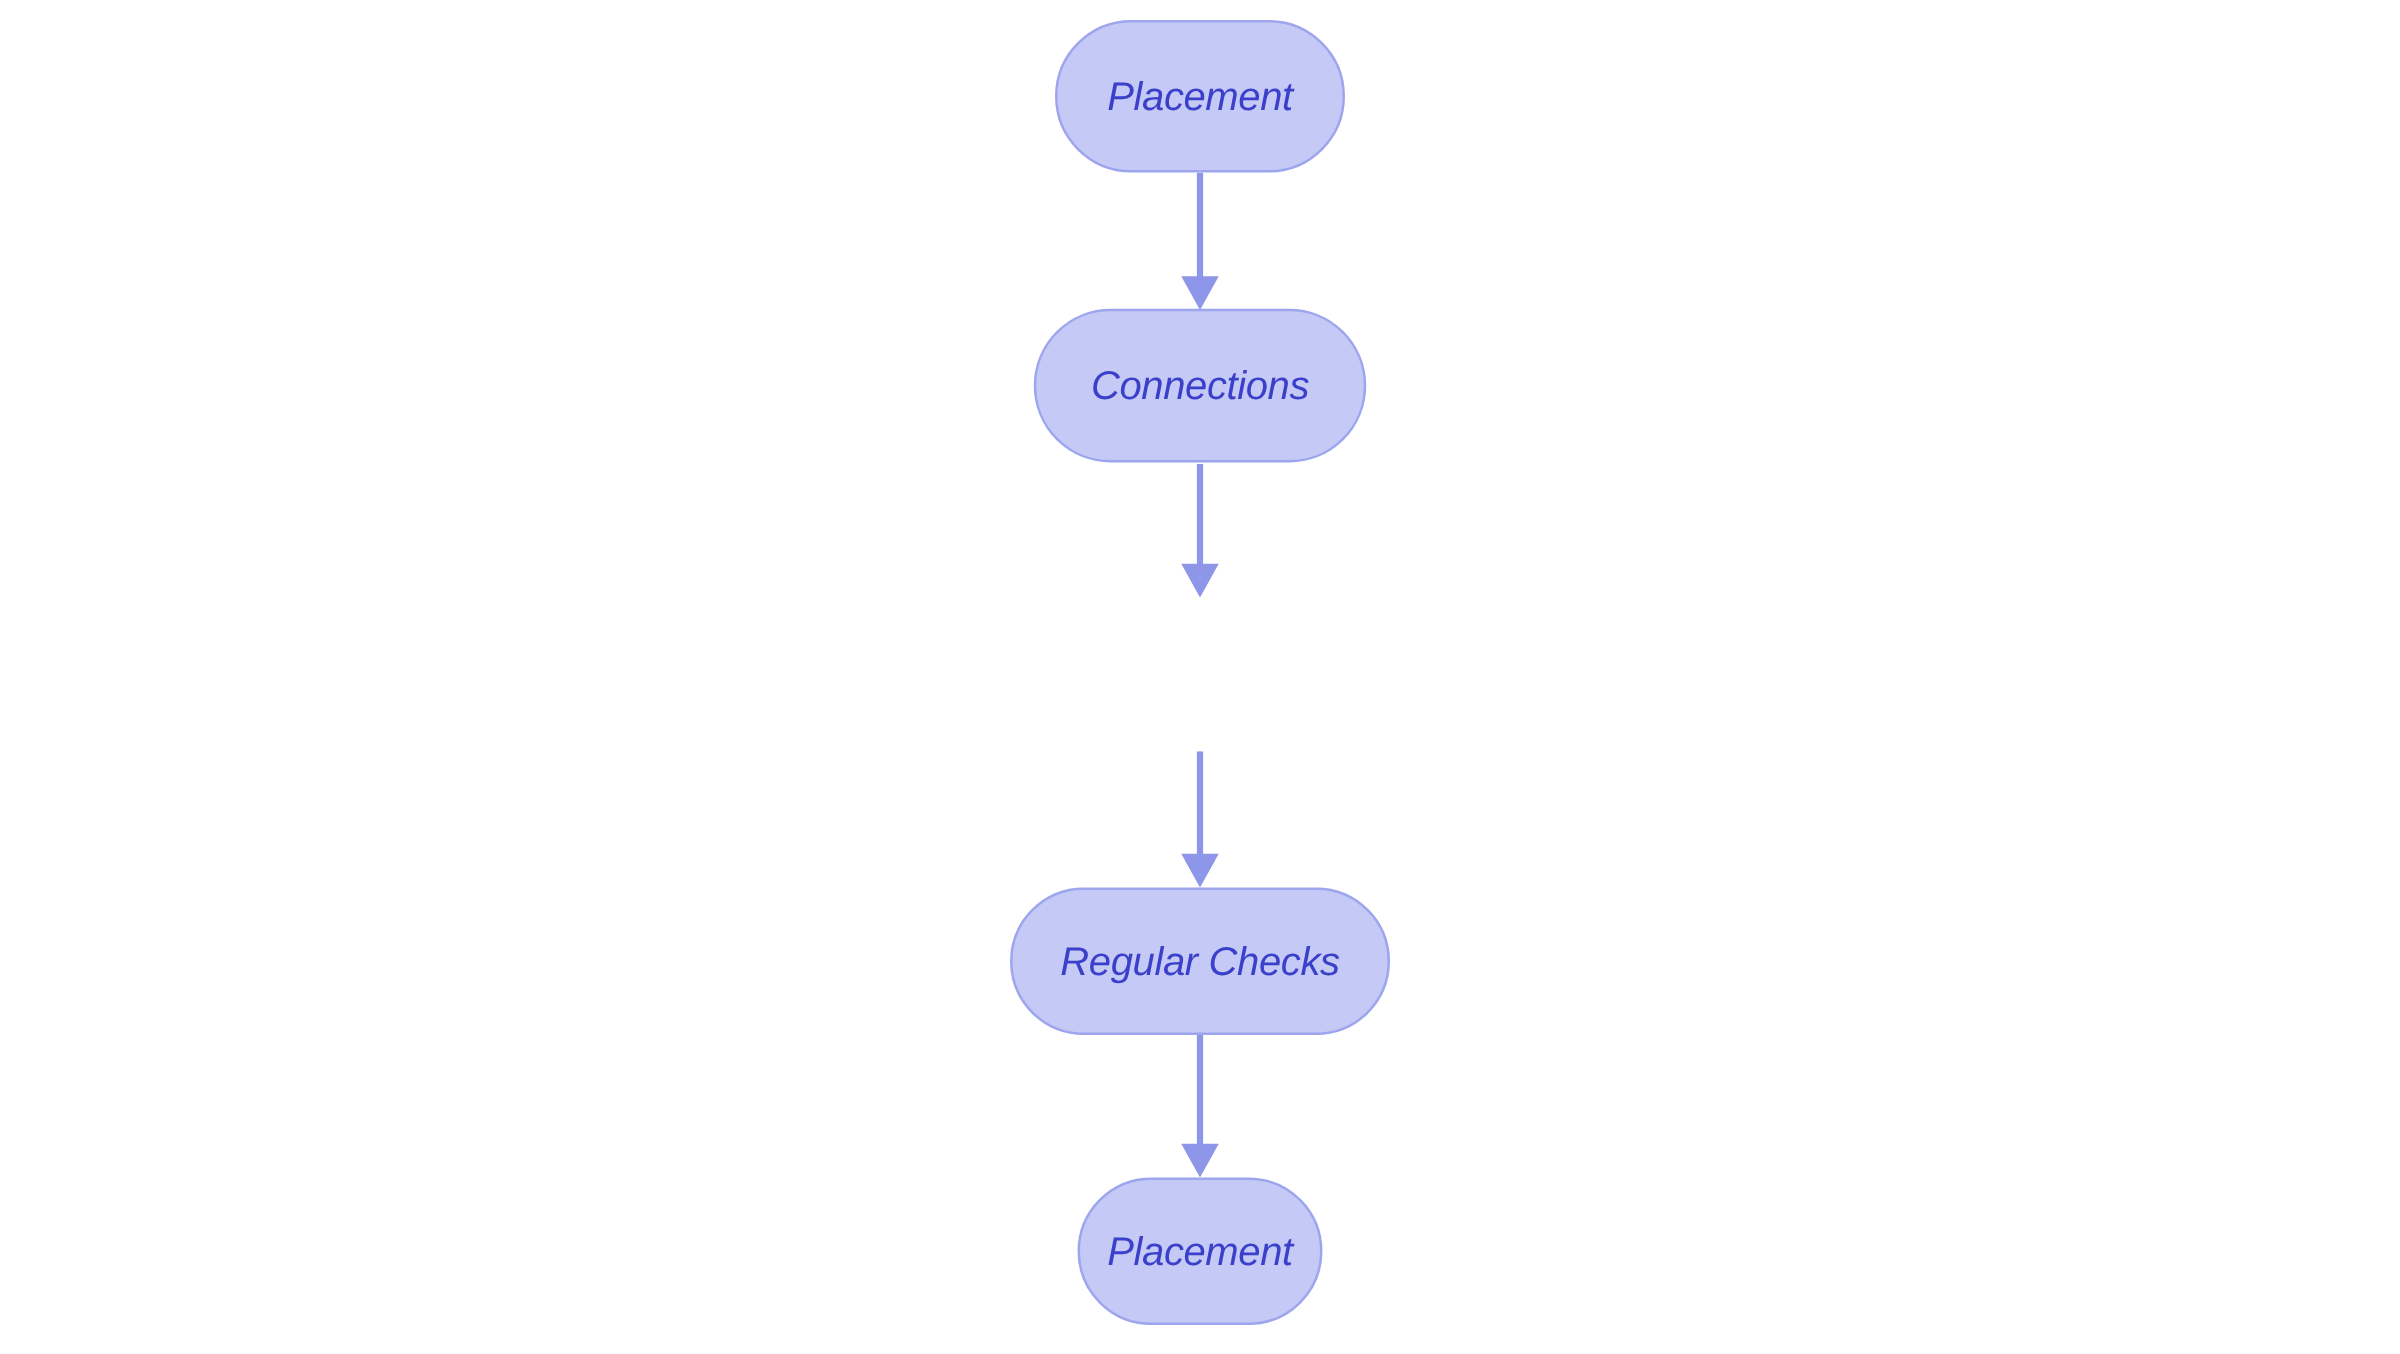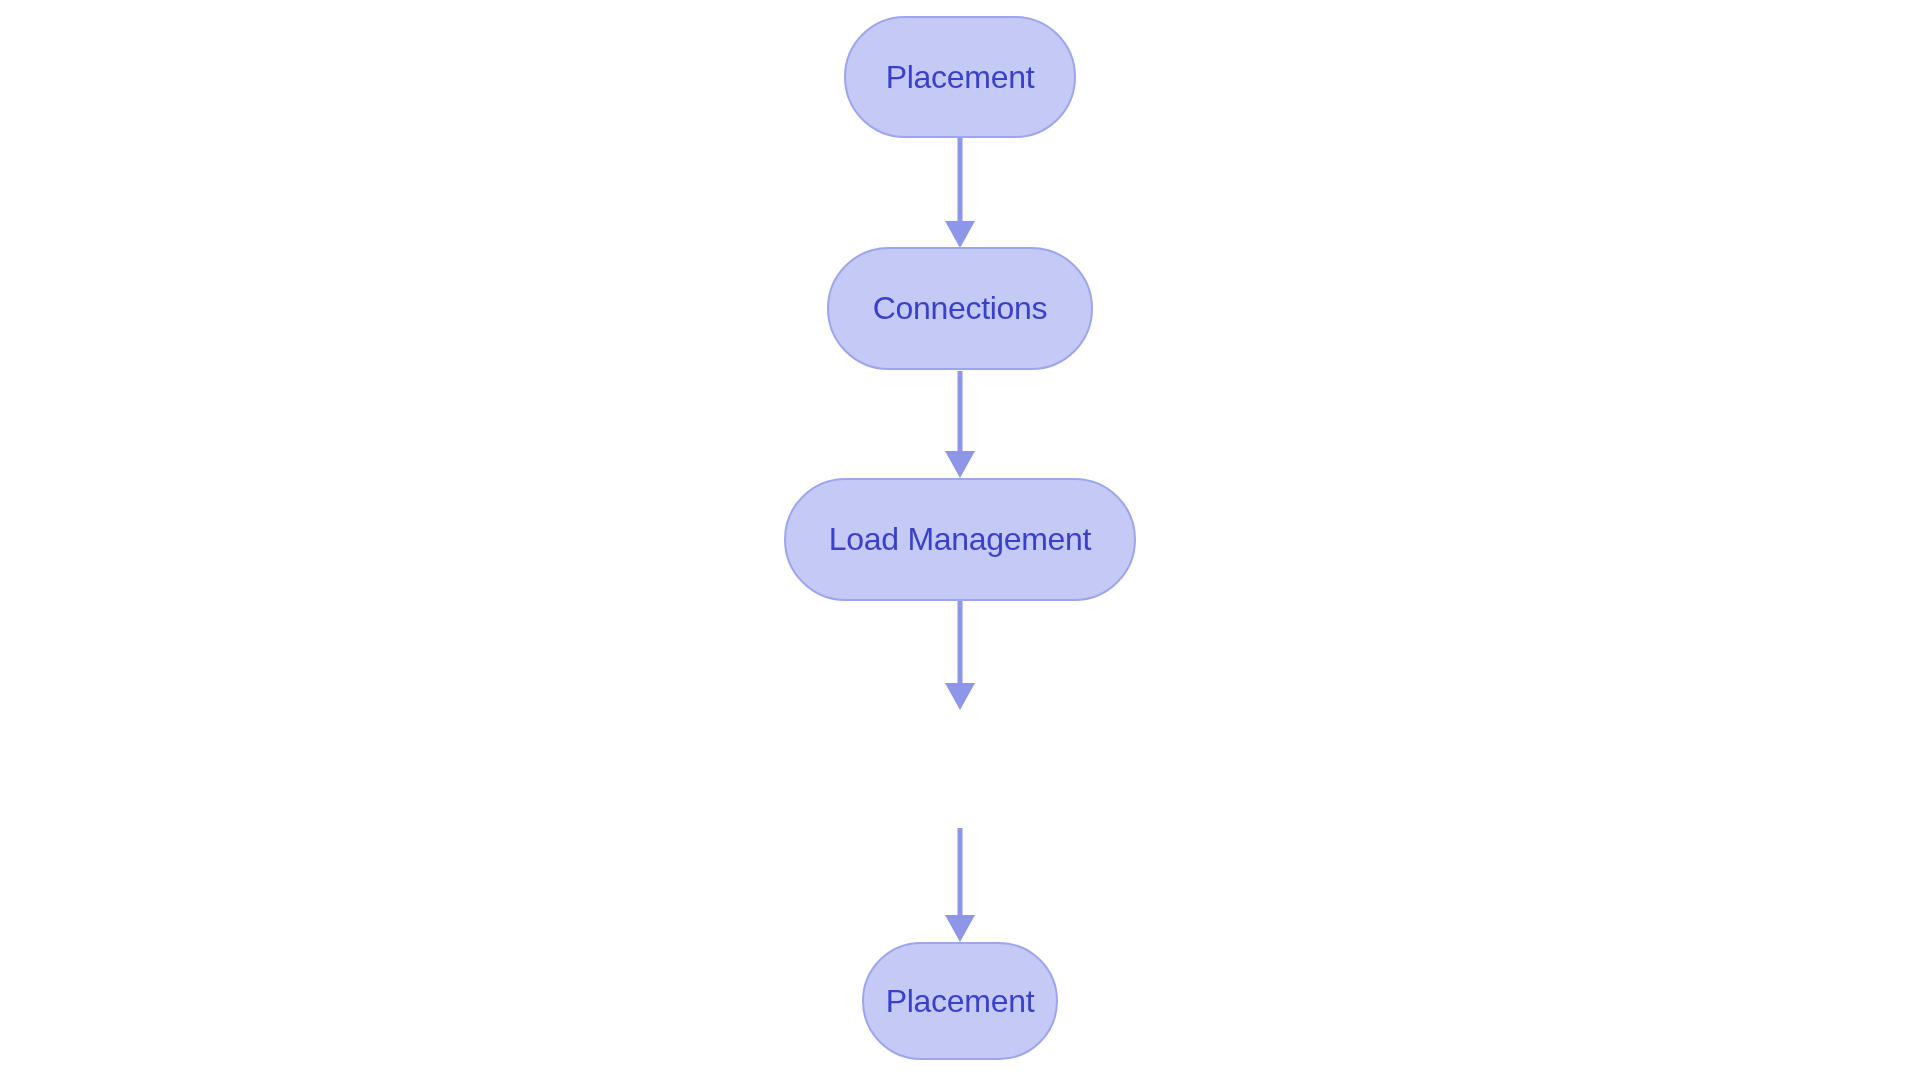--- a/index.html
+++ b/index.html
@@ -6,20 +6,21 @@
   html, body {
     width: 1920px; height: 1083px;
     background: var(--canvas-bg, #ffffff);
     overflow: hidden;
     font-family: "Liberation Sans", sans-serif;
   }
   .canvas {
     position: relative;
     width: 1660px; height: 1083px;
     background: var(--canvas-bg, #ffffff);
+    font-style: italic;
   }
   .node {
     position: absolute;
     display: flex; align-items: center; justify-content: center;
     background: var(--node-fill, #c5c9f6);
     border: 2px solid var(--node-border, #9da5ed);
     border-radius: 999px;
   }
   .node-label {
     color: var(--node-text, #3a40c9);
@@ -52,20 +53,20 @@
     <line x1="20" x2="20" y1="0" y2="90" stroke-width="5"></line>
     <polygon points="5,87 35,87 20,114"></polygon>
   </svg>
 
   <div class="node" style="left: 844px; top: 16px; width: 232px; height: 122px;">
     <span class="node-label">Placement</span>
   </div>
   <div class="node" style="left: 827px; top: 247px; width: 266px; height: 123px; align-items: center;">
     <span class="node-label">Connections</span>
   </div>
-  <div class="node" style="left: 784px; top: 478px; width: 352px; height: 123px;">
-    <span class="node-label">Load Management</span>
+  <div class="node" style="left: 808px; top: 710px; width: 304px; height: 118px;">
+    <span class="node-label">Regular Checks</span>
   </div>
   <div class="node" style="left: 862px; top: 942px; width: 196px; height: 118px;">
     <span class="node-label">Placement</span>
   </div>
 
 </div>
 
 </body></html>

